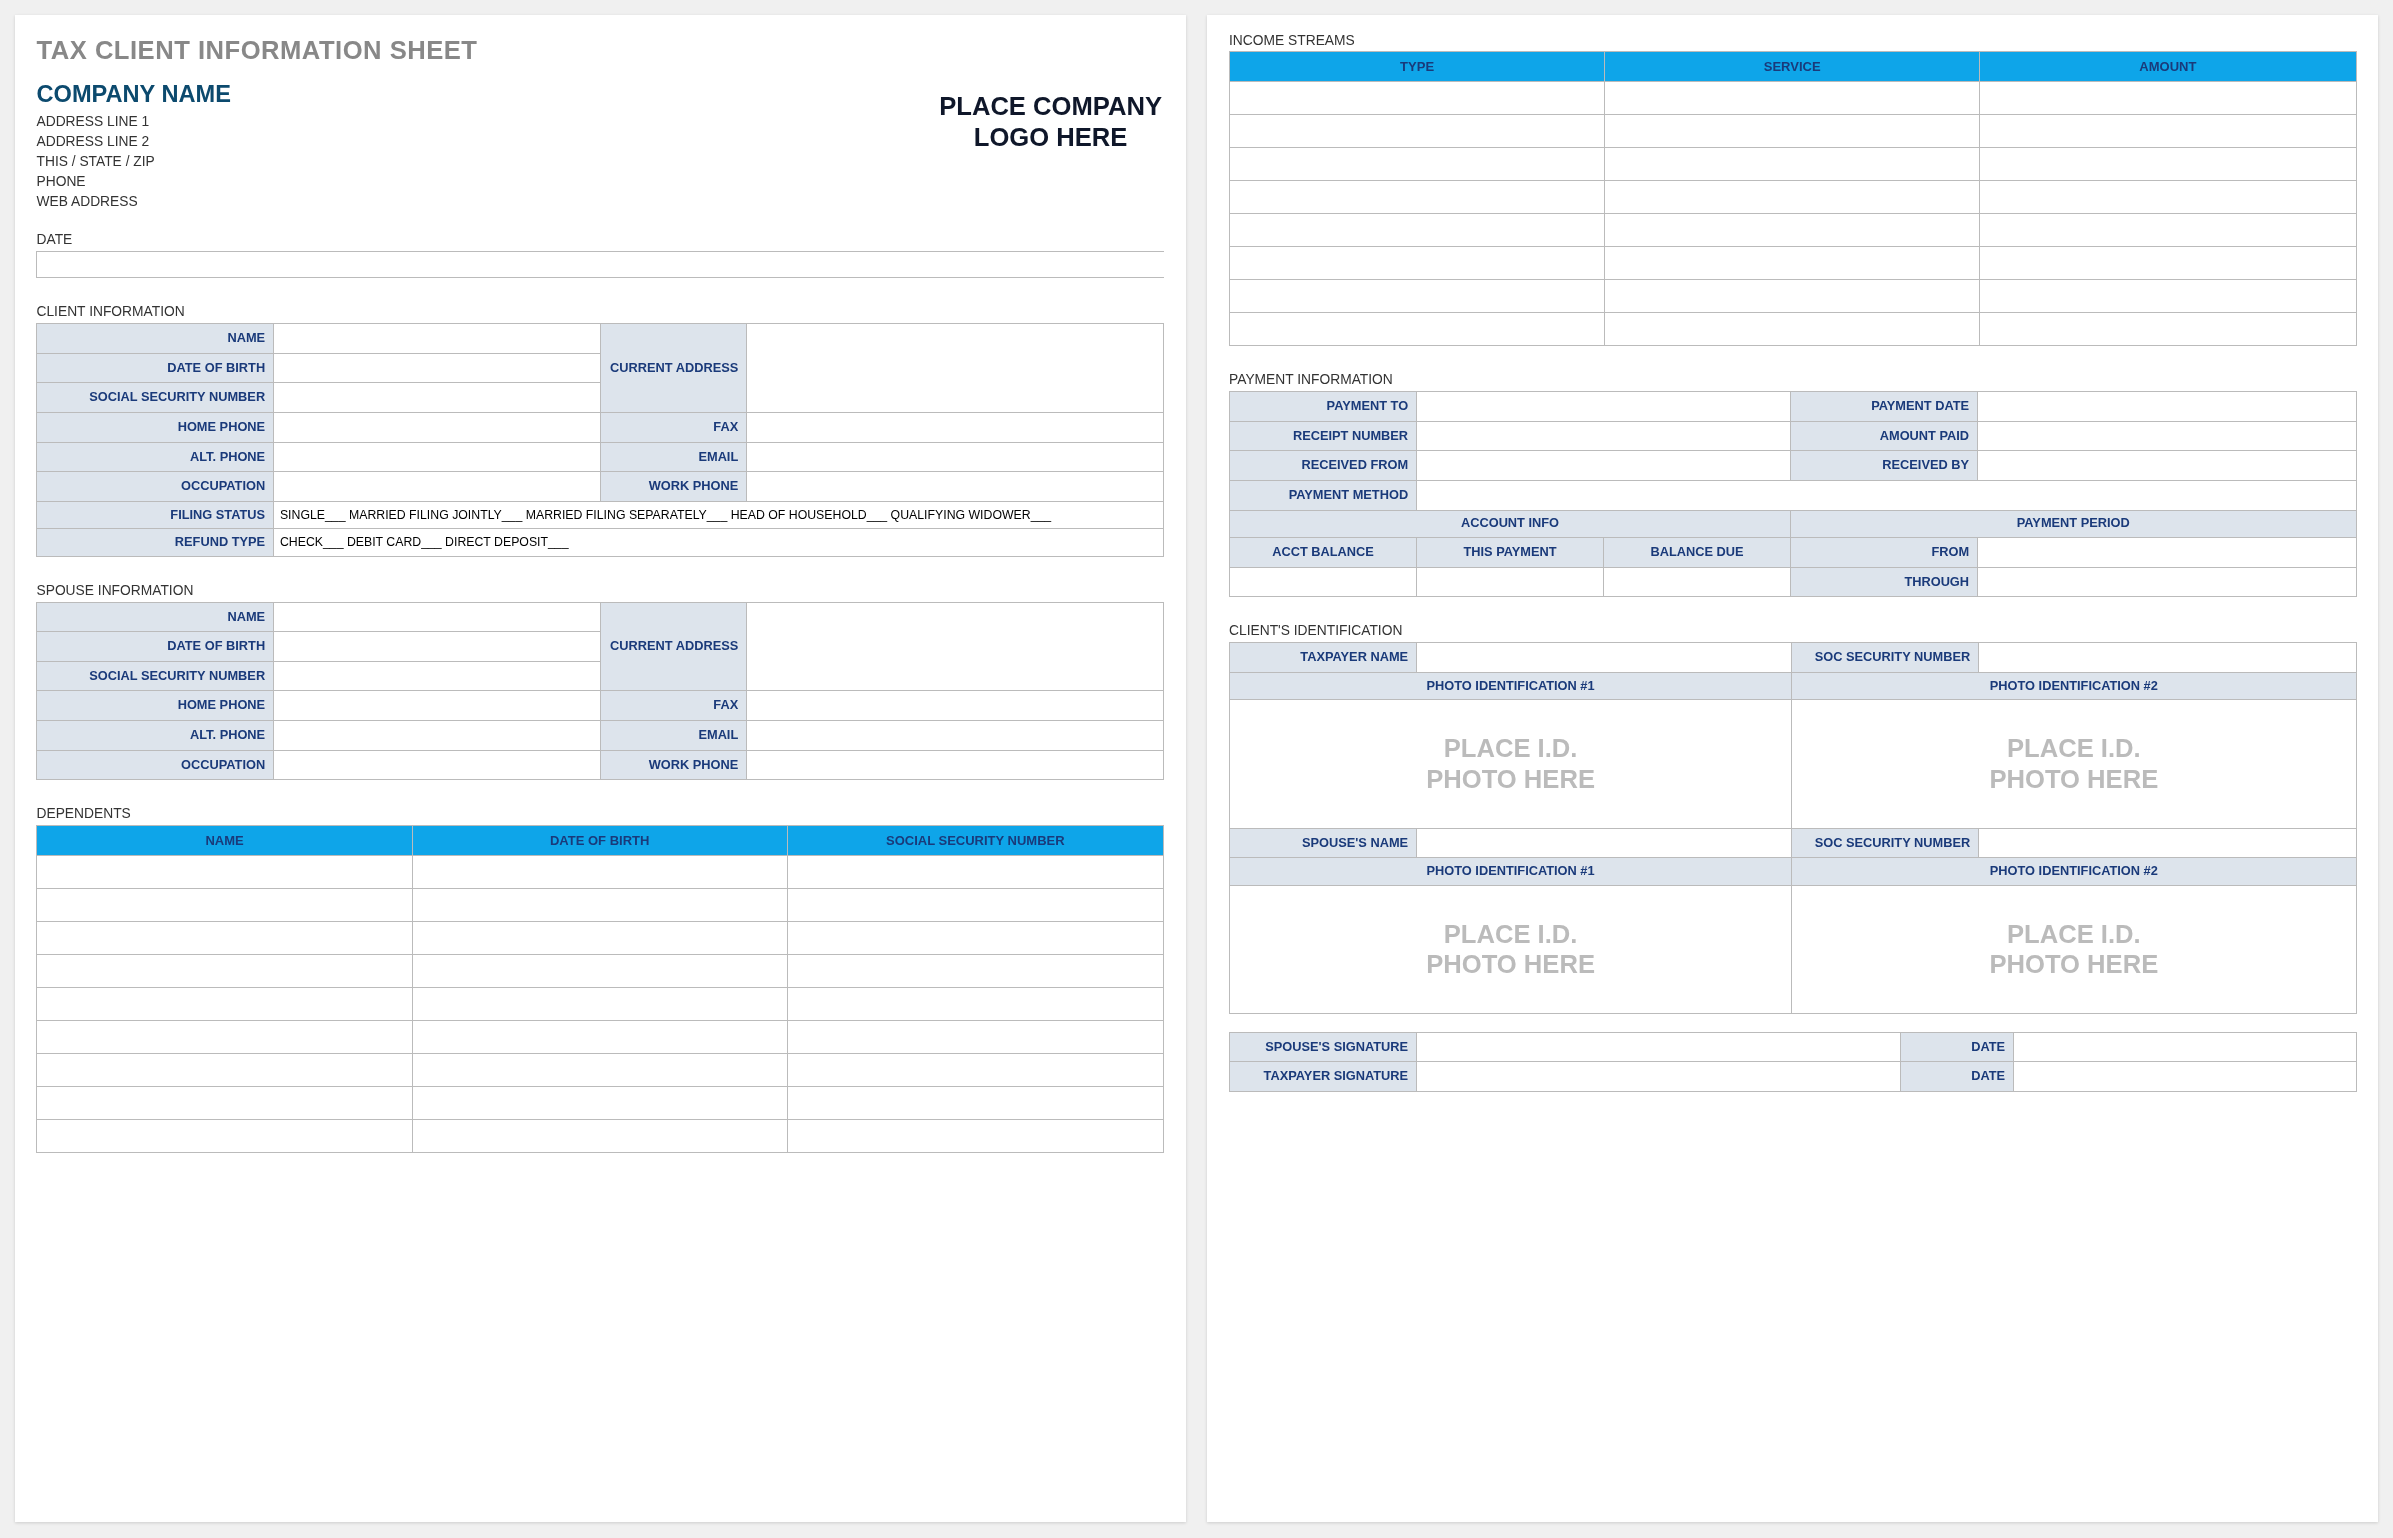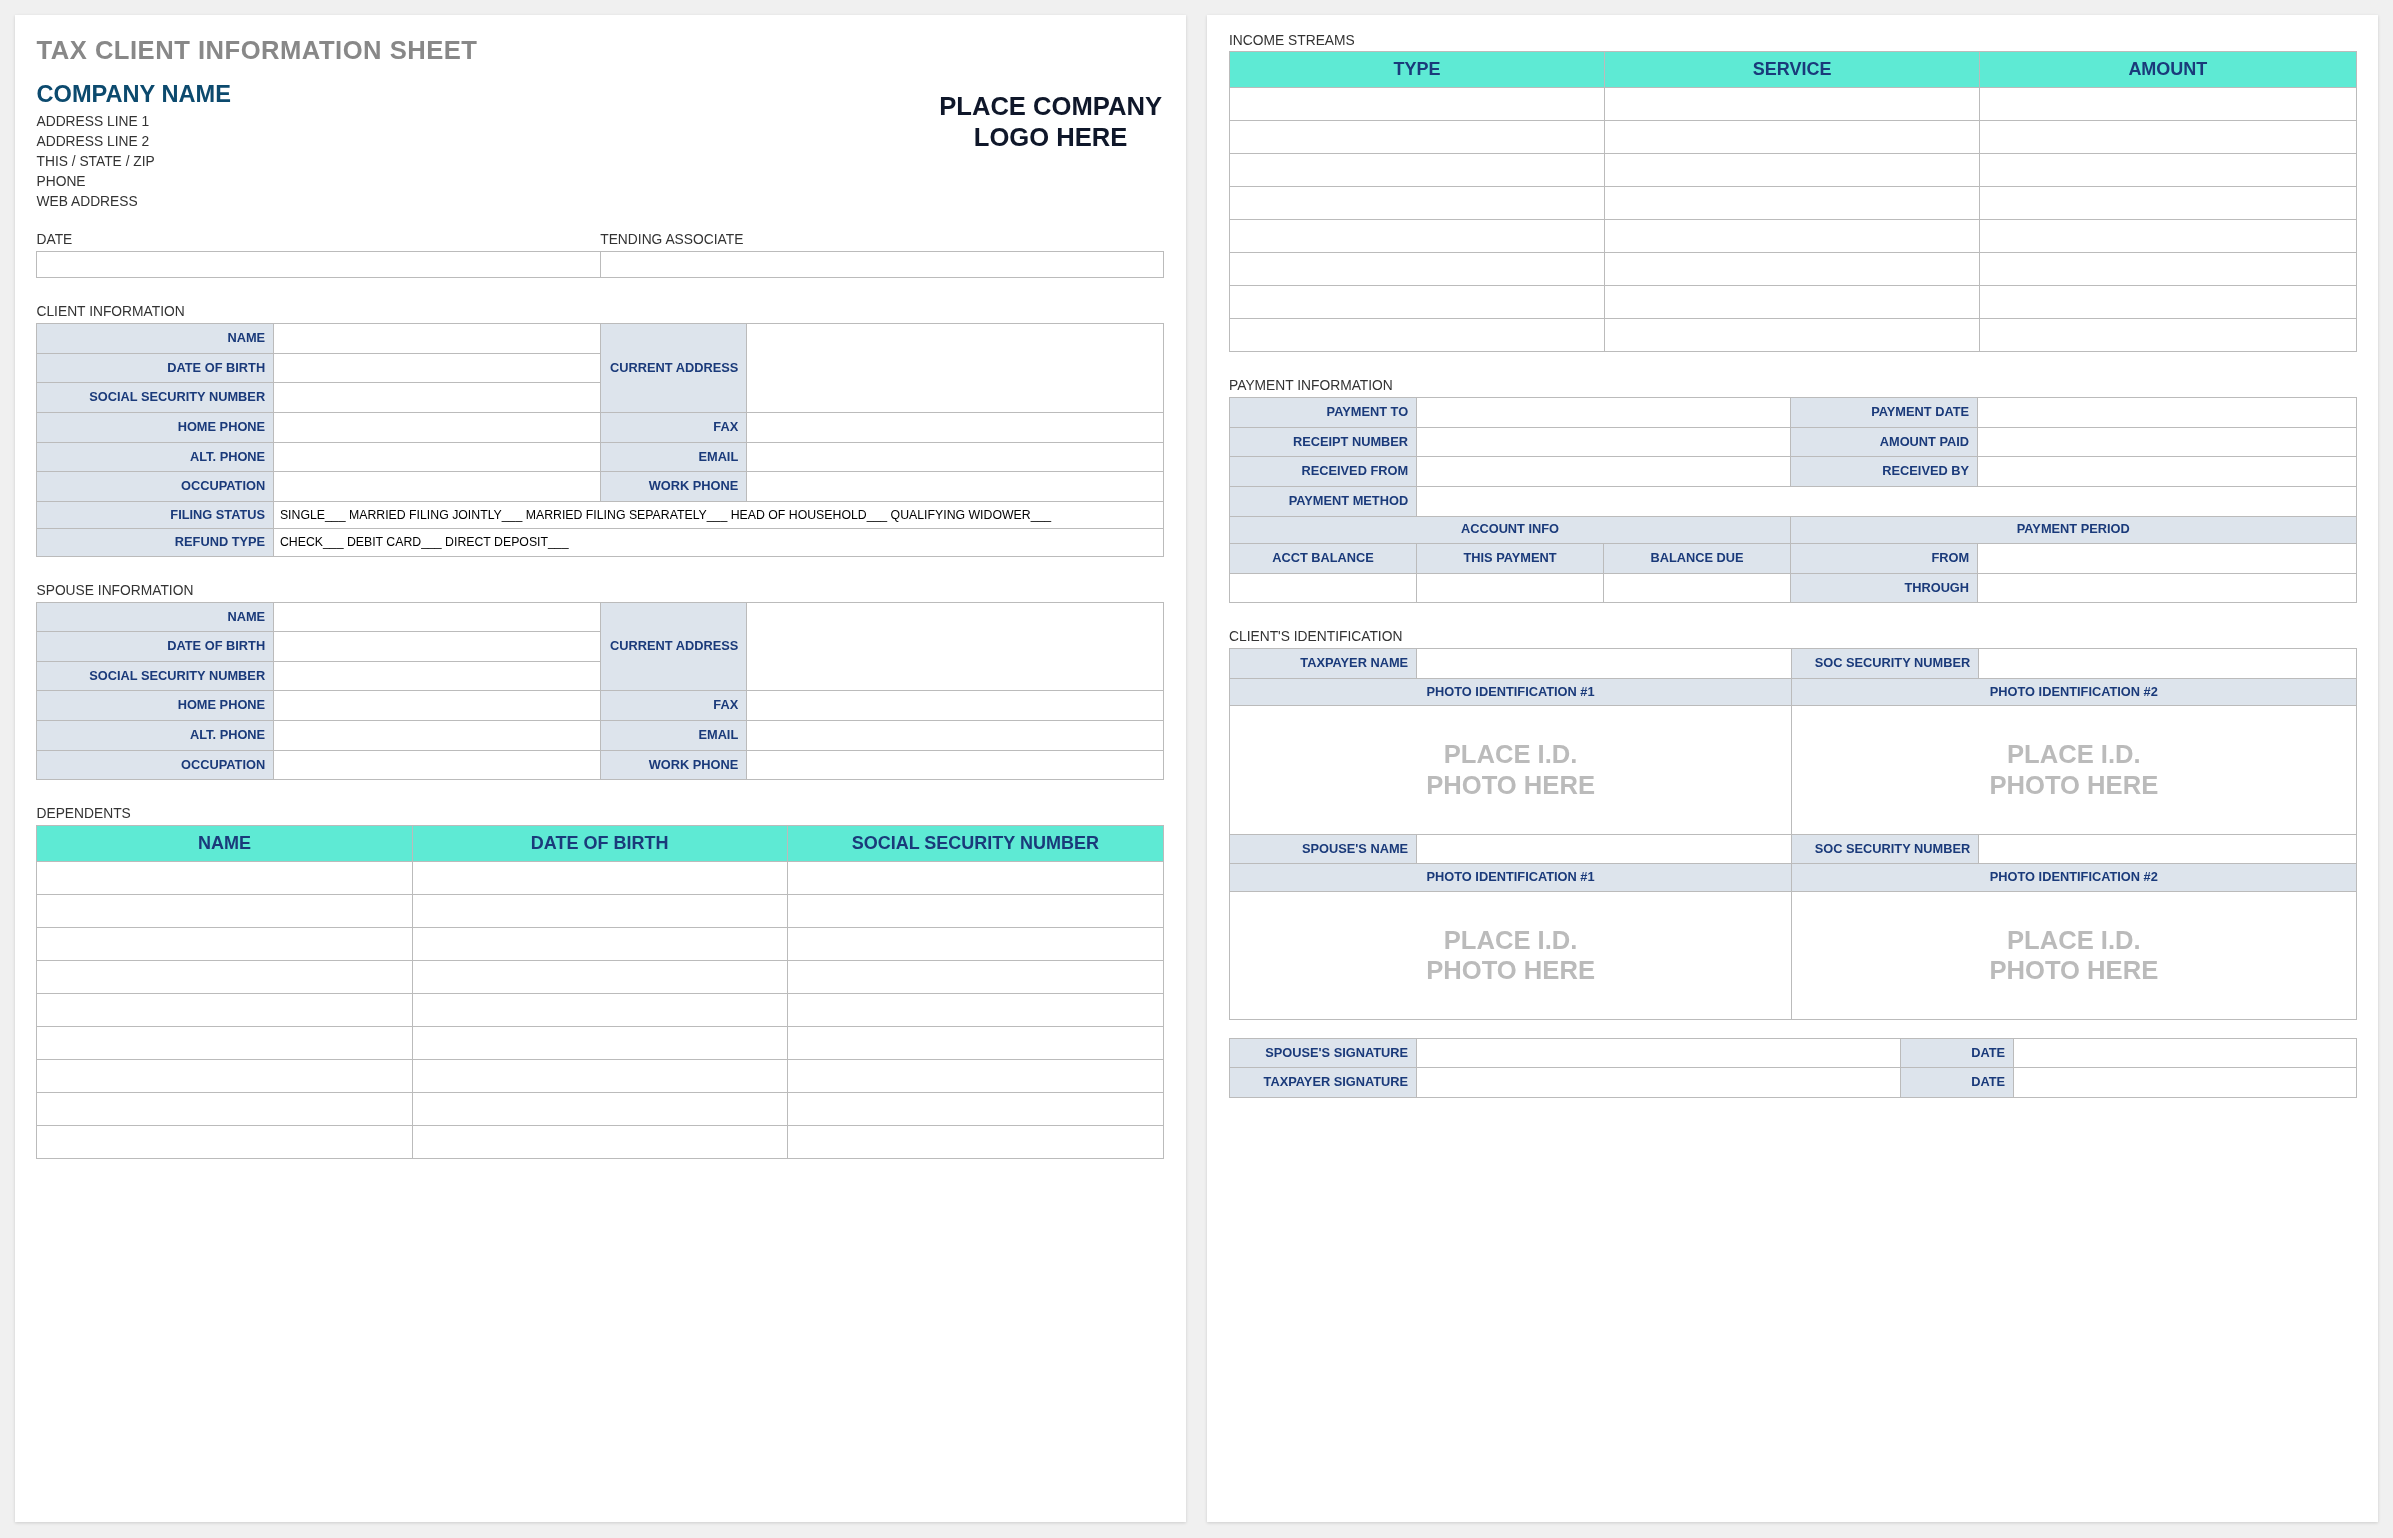--- a/index.html
+++ b/index.html
@@ -56,24 +56,24 @@
     color: #1a3a7a;
     font-weight: bold;
     font-size: 12.8px;
     text-align: right;
     padding: 5.9px 7.9px;
     line-height: 1.15;
   }
   .lblcell.center { text-align: center; }
   .valcell { background: #fff; height: 29.6px; padding: 3.9px 5.9px; font-size: 12.8px; }
   .thcell {
-    background: #5eead4;
+    background: #0ea5e9;
     color: #1a3a7a;
     font-weight: bold;
-    font-size: 18px;
+    font-size: 13px;
     text-align: center;
     padding: 6.9px 7.9px;
   }
   .bigrow { height: 33px; }
   .photo-placeholder {
     color: #bbb;
     font-size: 25.6px;
     font-weight: bold;
     text-align: center;
     line-height: 1.2;
@@ -100,24 +100,20 @@
       <div>PLACE COMPANY</div>
       <div>LOGO HERE</div>
     </div>
   </div>
 
   <div class="date-assoc-row">
     <div class="date-assoc-cell" style="margin-right:0;">
       <span class="lbl">DATE</span>
       <div class="box" style="border-right:none;"></div>
     </div>
-    <div class="date-assoc-cell">
-      <span class="lbl">TENDING ASSOCIATE</span>
-      <div class="box"></div>
-    </div>
   </div>
 
   <div class="section-label">CLIENT INFORMATION</div>
   <table>
     <tbody>
         <tr>
       <td class="lblcell" style="width:21%;">NAME</td>
       <td class="valcell" style="width:29%;"></td>
       <td class="lblcell" rowspan="3" style="width:13%;">CURRENT ADDRESS</td>
       <td class="valcell" rowspan="3"></td>

